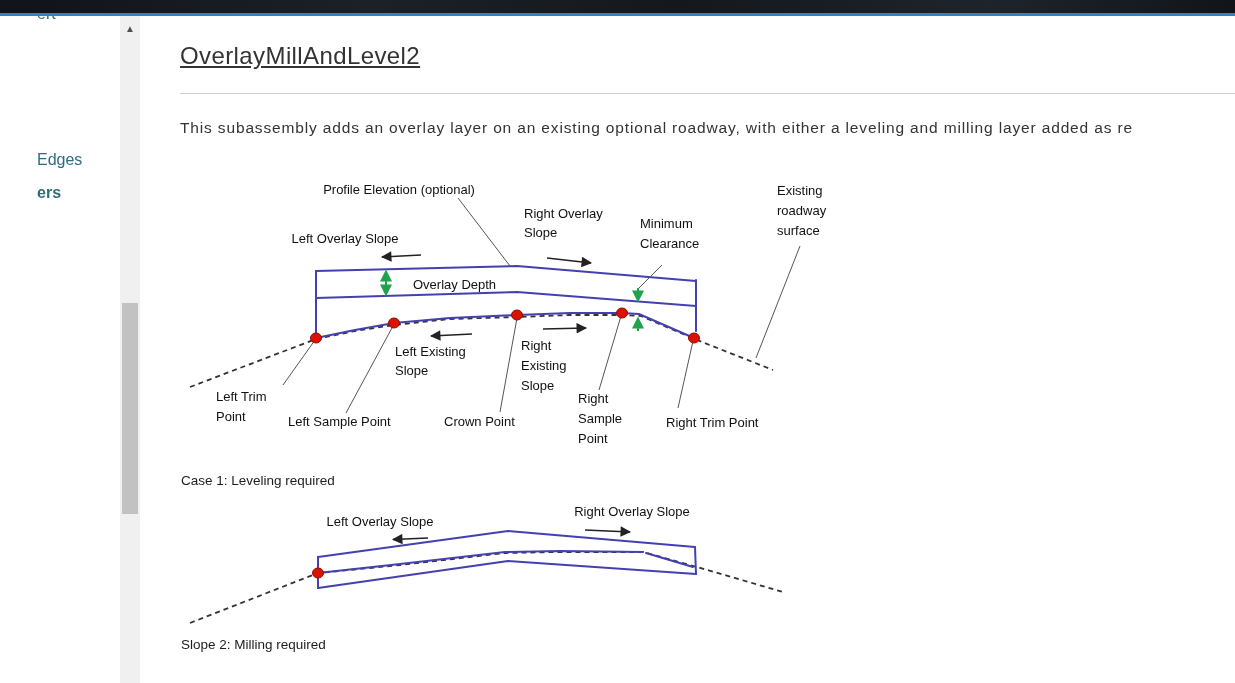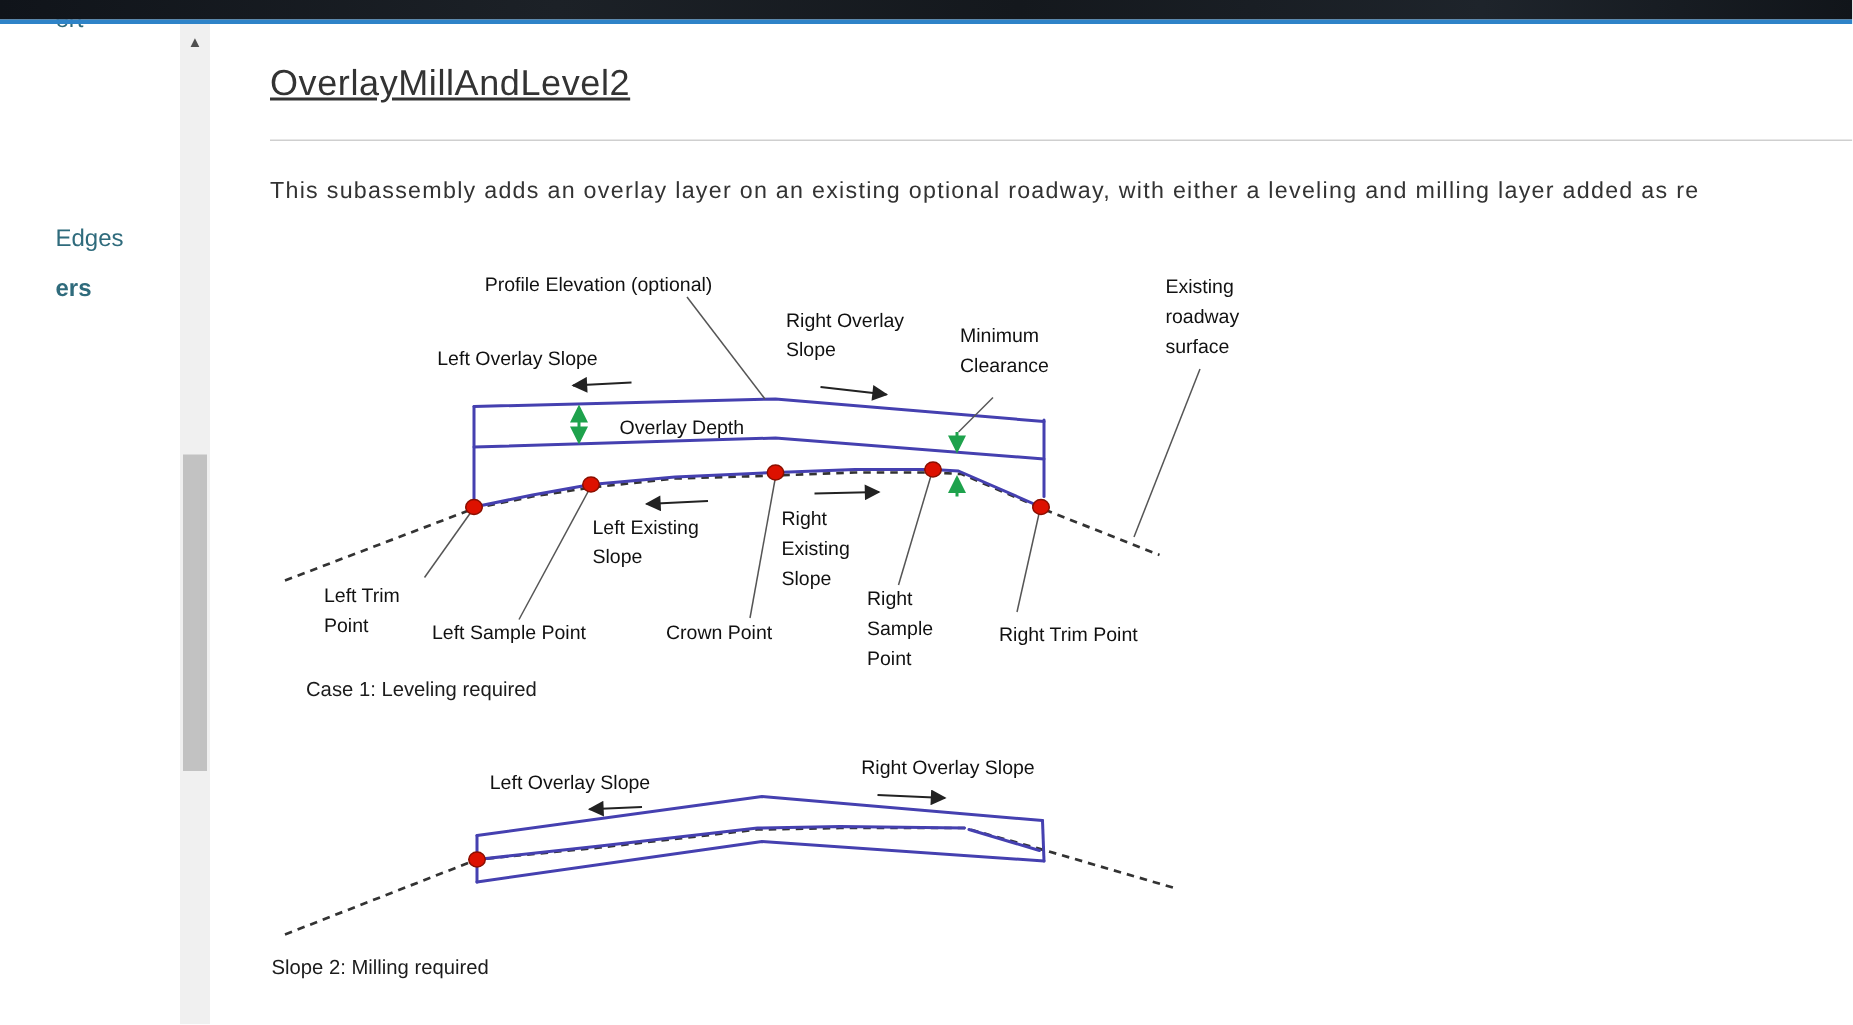--- a/index.html
+++ b/index.html
@@ -29,21 +29,21 @@
     font-weight:500;letter-spacing:.4px;color:#333;text-decoration:underline;}
   .divider{position:absolute;left:180px;top:93px;width:1055px;height:0;
     border-top:1px solid #cfcfcf;}
   .desc{position:absolute;left:180px;top:118px;width:1055px;margin:0;
     font-size:15.5px;letter-spacing:.85px;line-height:20px;color:#333;
     white-space:nowrap;overflow:hidden;}
   .diagram{position:absolute;}
   #diagram1{left:180px;top:170px;}
   #diagram2{left:180px;top:500px;}
   .case-label{position:absolute;left:181px;font-size:13.5px;color:#1c1c1c;}
-  .c1{top:452px;margin-left:23px;}
+  .c1{top:473px;}
   .c2{top:637px;}
   
   .ln-blue{stroke:var(--outline_blue,#4540b0);stroke-width:2;fill:none;
     stroke-linejoin:round;stroke-linecap:round;}
   .ln-dash{stroke:#333;stroke-width:1.8;fill:none;stroke-dasharray:5 4;stroke-linecap:butt;}
   .ln-ptr{stroke:#555;stroke-width:1;fill:none;}
   .ln-arrow{stroke:#222;stroke-width:1.5;fill:none;}
   .ln-green{stroke:var(--arrow_green,#1ea24c);stroke-width:2;fill:none;}
   .dot{fill:var(--dot_red,#dd1100);stroke:#8a0f00;stroke-width:1;}
   text.dlabel{font-family:"Liberation Sans",sans-serif;font-size:13px;fill:#111;}

